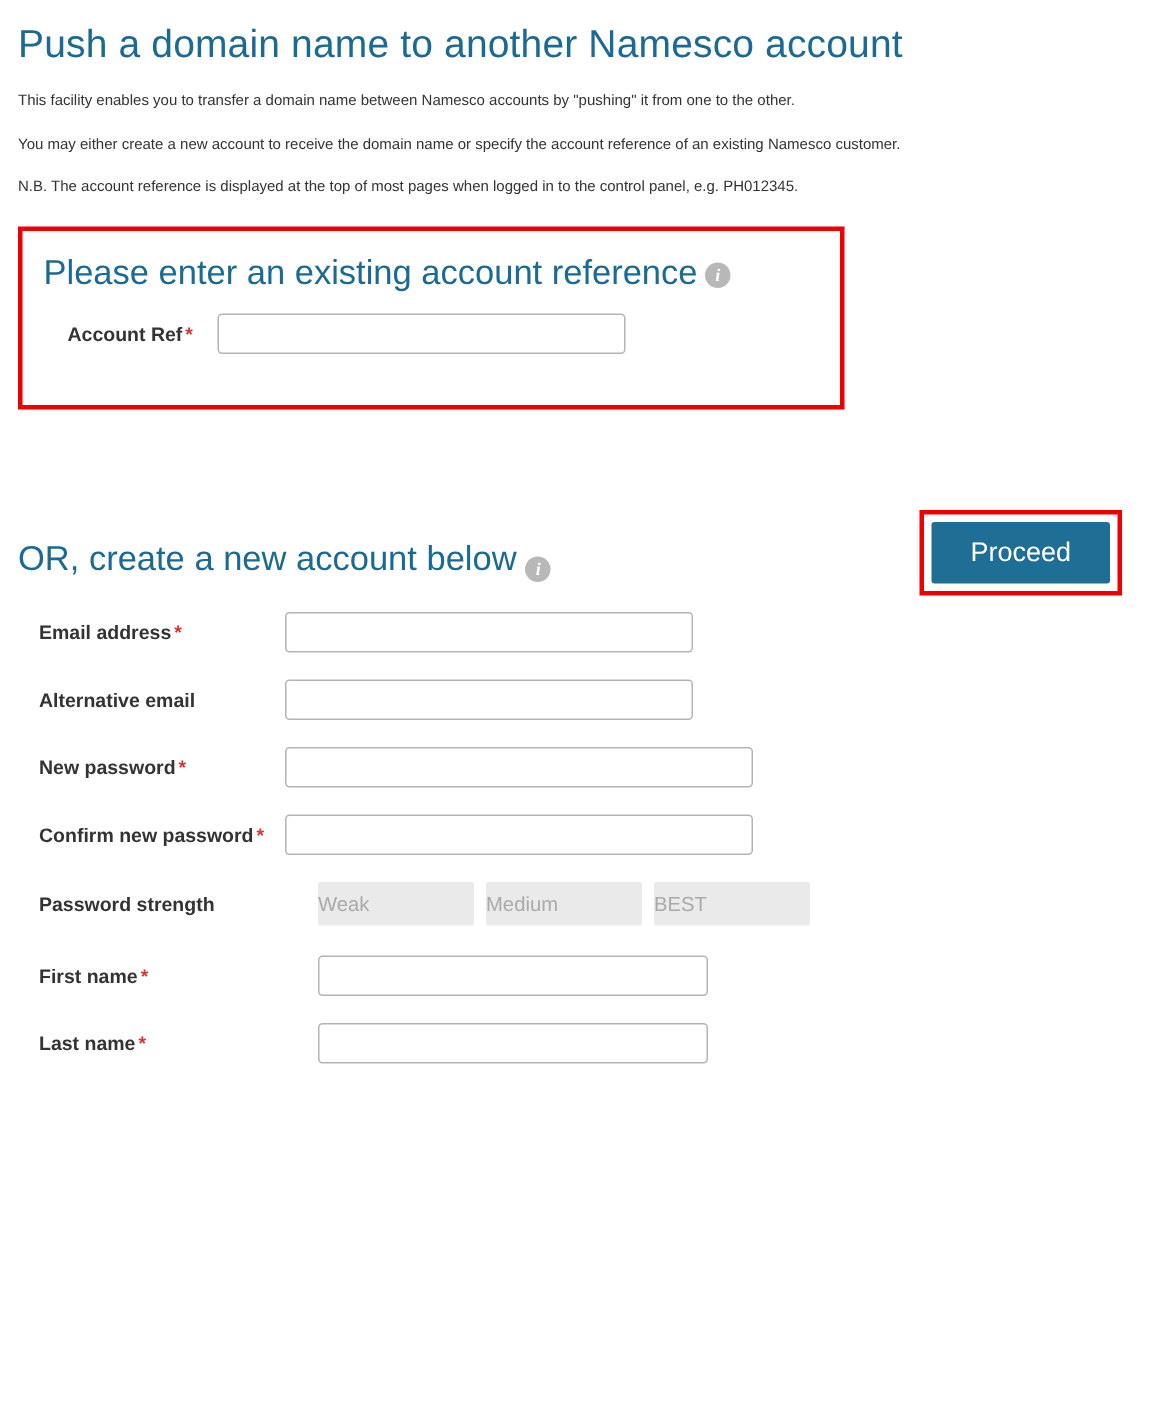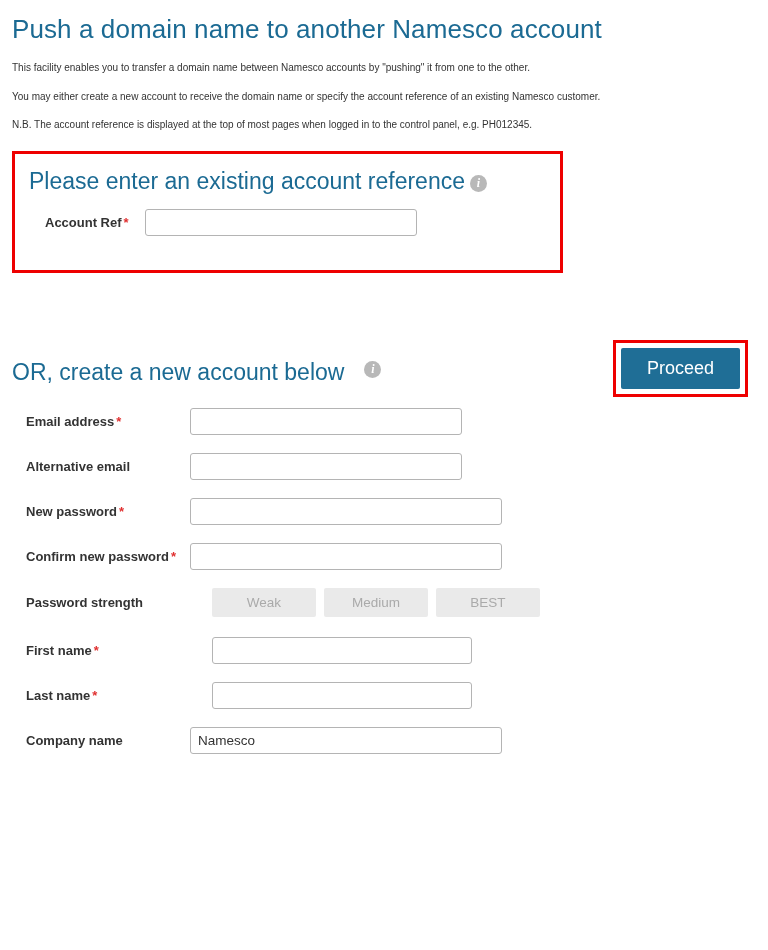--- a/index.html
+++ b/index.html
@@ -114,36 +114,35 @@
     padding: 10px 26px;
     cursor: pointer;
     border-radius: 2px;
   }
   h2.or-title {
     color: #1b6a93;
     font-size: 23px;
     font-weight: 400;
     margin: 86px 0 22px 0;
     display: flex;
-    align-items: flex-start;
-    gap: 20px;
+    align-items: flex-end;
+    gap: 6px;
   }
   .strength-row { margin-bottom: 20px; }
   .strength-meter {
     display: flex;
     gap: 8px;
   }
   .strength-seg {
     width: 104px;
     height: 29px;
     background: #eaeaea;
     color: #aaaaaa;
     font-size: 13.5px;
     line-height: 29px;
-    text-align: center;
     border-radius: 2px;
   }
   .w-272 { width: 272px; }
   .w-312 { width: 312px; }
   .w-260 { width: 260px; }
   .indent-200 { margin-left: 22px; }
 </style>
 </head>
 <body>
 
@@ -223,22 +222,16 @@
       <input class="text-input w-260 indent-200" type="text" value="" style="">
     </div>
 
     <div class="field-row">
       <div class="field-label">
         <span>Last name</span><span class="req">*</span>
       </div>
       <input class="text-input w-260 indent-200" type="text" value="" style="">
     </div>
 
-    <div class="field-row">
-      <div class="field-label">
-        <span>Company name</span><span class="req"></span>
-      </div>
-      <input class="text-input w-312" type="text" value="Namesco" style="">
-    </div>
 
 
   </div>
 </div>
 
 </body></html>

